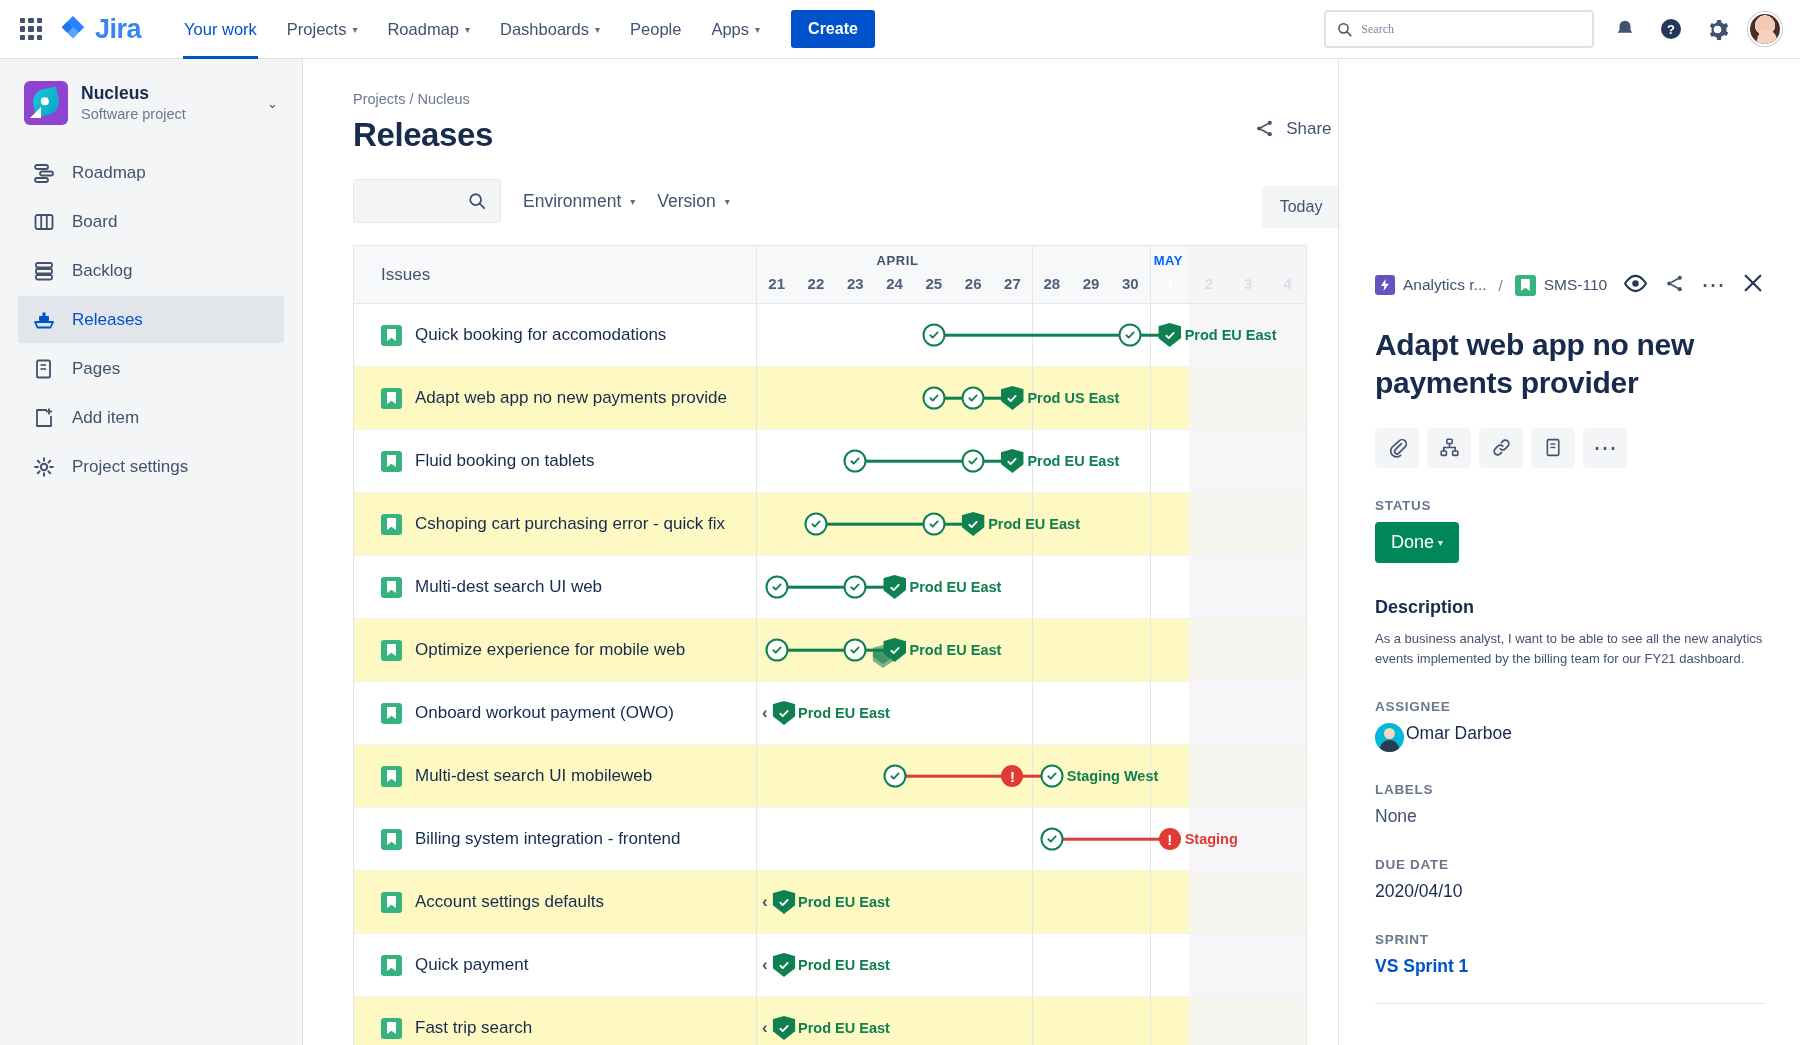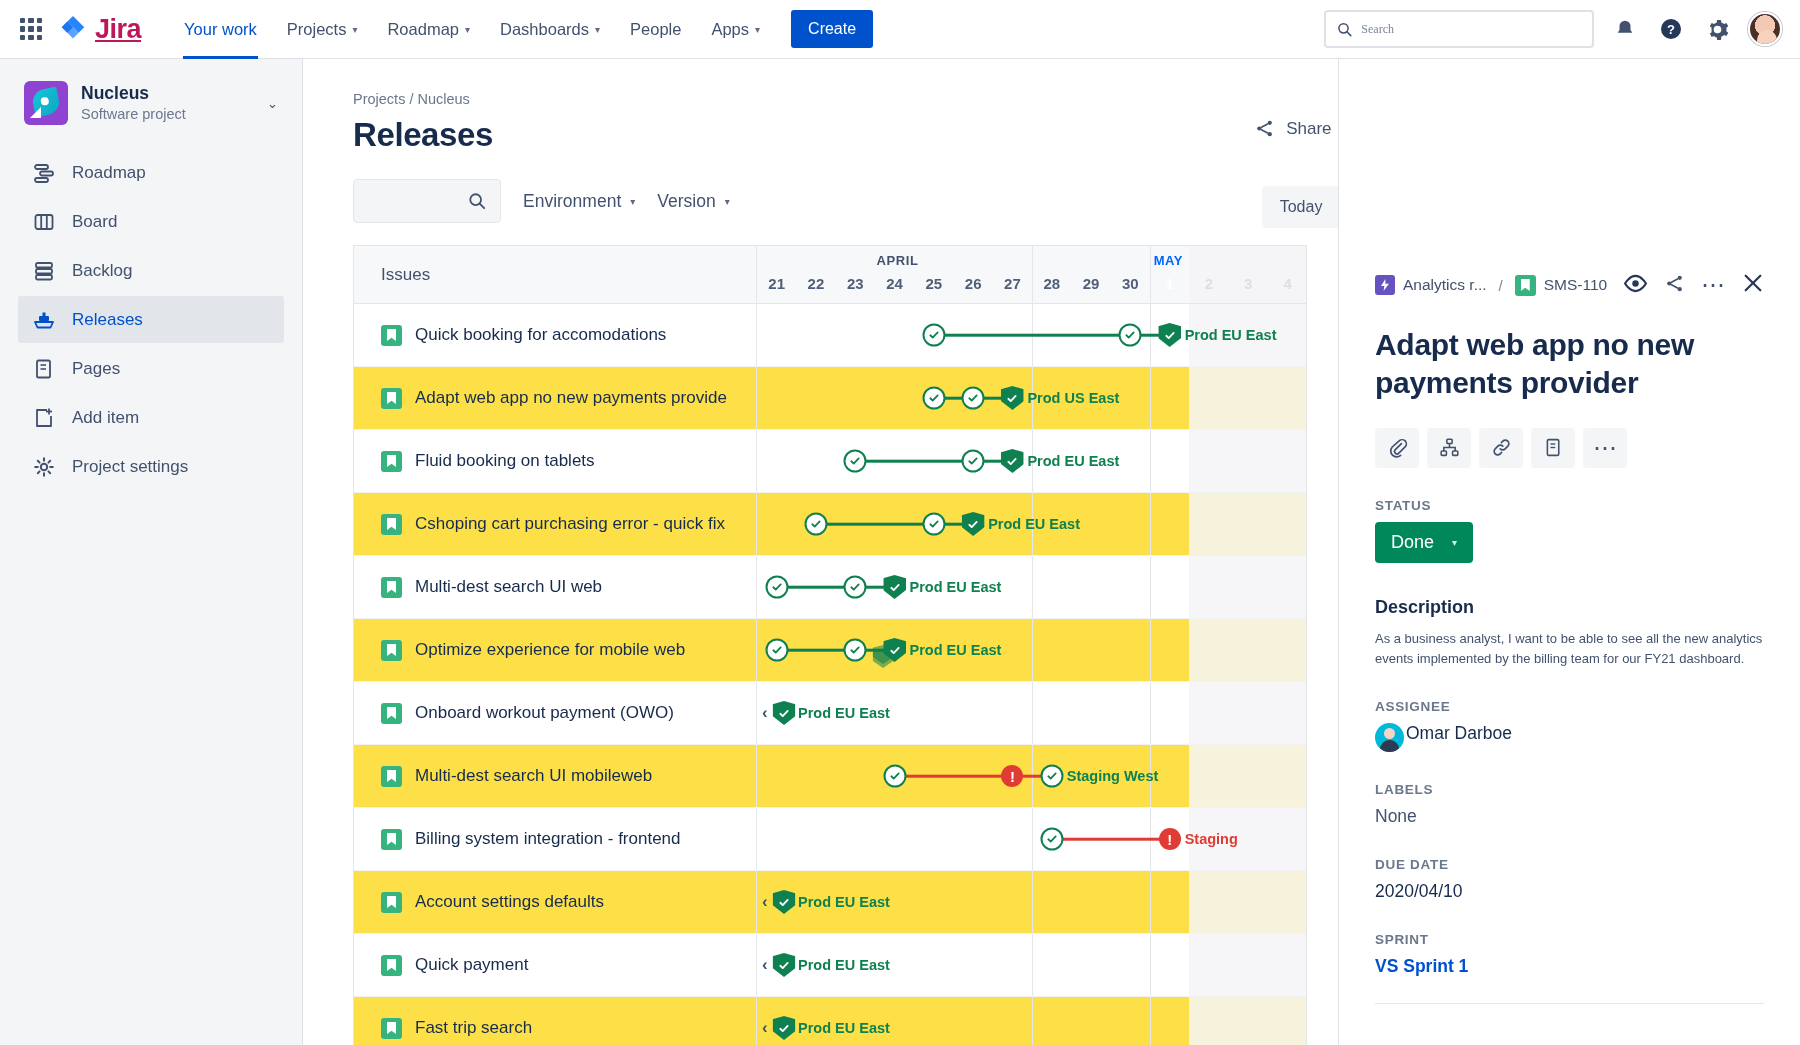--- a/index.html
+++ b/index.html
@@ -15,35 +15,35 @@
   .topnav {
     position: absolute; top: 0; left: 0; width: 1800px; height: 59px;
     background: #fff; border-bottom: 1px solid #dfe1e6;
     display: flex; align-items: center; padding: 0 18px;
   }
   .appsgrid { width: 26px; height: 26px; display: grid;
     grid-template-columns: repeat(3, 1fr); grid-template-rows: repeat(3,1fr);
     gap: 3px; margin-right: 14px; cursor: pointer; padding: 2px; }
   .appsgrid i { display:block; background:#42526e; border-radius:1px; }
   .jira-logo { display: flex; align-items: center; gap: 7px; margin-right: 30px; cursor: pointer;}
-  .jira-word { font-size: 27px; font-weight: 700; color: #be185d; letter-spacing: -0.5px; text-decoration: underline; }
+  .jira-word { font-size: 27px; font-weight: 700; color: #3b82f6; letter-spacing: -0.5px; }
   .nav-items { display: flex; align-items: center; gap: 4px; height: 59px; }
   .nav-item {
     display: flex; align-items: center; gap: 6px;
     padding: 0 13px; height: 59px; font-size: 16.5px; color: #42526e;
     cursor: pointer; position: relative; white-space: nowrap;
   }
   .nav-item.active { color: #0052cc; font-weight: 500; }
   .nav-item.active::after {
     content: ""; position: absolute; left: 12px; right: 12px; bottom: 0;
     height: 3px; background: #0052cc;
   }
   .caret { font-size: 10px; opacity: .85; }
   .create-btn {
-    background: #0052cc; color: #fff; font-size: 16px; font-weight: 400;
+    background: #0052cc; color: #fff; font-size: 16px; font-weight: 700;
     border: none; border-radius: 3px; padding: 10px 17px; margin-left: 14px;
     cursor: pointer;
   }
   .nav-right { margin-left: auto; display: flex; align-items: center; gap: 16px; }
   .searchbox {
     width: 270px; height: 38px; border: 2px solid #dfe1e6; border-radius: 4px;
     display: flex; align-items: center; gap: 9px; padding: 0 11px; background:#fff;
   }
   .searchbox input {
     border: none; outline: none; font-size: 12px; color: #c2410c;
@@ -133,21 +133,21 @@
   .day-row { position: absolute; bottom: 6px; left: 0; right: 0; height: 26px; }
   .day { position: absolute; top: 0; width: 28px; text-align: center;
     font-size: 15px; font-weight: 600; color: #505f79; line-height: 26px; }
   .day.today { color: #fff; }
   .day.today .pill { position: absolute; left: 2px; top: 0; width: 25px; height: 25px;
     border-radius: 50%; background: #0065ff; z-index: -1; }
   .month-sep { position: absolute; top: 0; bottom: -1px; width: 1px; background: #e4e6ea; }
   .future-shade { position: absolute; top: 0; bottom: 0; background: #f4f5f7; opacity:.85; }
 
   .tl-row { display: flex; height: 63px; border-bottom: 1px solid #f1f2f4; }
-  .tl-row.alt { background: #fde047; }
+  .tl-row.alt { background: #fef9c3; }
   .tl-cell-issue { width: 403px; display: flex; align-items: center; gap: 13px;
     padding-left: 27px; border-right: 1px solid #e4e6ea; overflow: hidden; flex:none;}
   .story-icon { width: 21px; height: 21px; border-radius: 3px; background: #36b37e;
     flex: none; display:flex; align-items:center; justify-content:center; }
   .story-icon::after{content:"";width:9px;height:12px;background:#fff;
     clip-path: polygon(0 0,100% 0,100% 100%,50% 72%,0 100%);}
   .issue-label { font-size: 17px; color: #172b4d; white-space: nowrap; }
   .tl-cell-chart { flex: 1; position: relative; }
   .col-line { position: absolute; top: 0; bottom: 0; width: 1px; background: #e4e6ea; }
 
@@ -188,21 +188,21 @@
   .rp-actions { margin-left: auto; display: flex; align-items: center; gap: 16px;
                 color: #42526e; }
   .rp-title { font-size: 30px; font-weight: 600; line-height: 1.28; color: #172b4d;
               margin-top: 28px; letter-spacing: -0.3px;}
   .rp-btns { display: flex; gap: 8px; margin-top: 25px; }
   .rp-btn { width: 44px; height: 40px; background: #f4f5f7; border-radius: 4px;
     display: flex; align-items: center; justify-content: center; cursor: pointer;
     color: #42526e; }
   .fld-label { font-size: 13.5px; font-weight: 700; letter-spacing: .7px;
     color: #6b778c; margin-top: 30px; margin-bottom: 9px; }
-  .status-btn { display: inline-flex; align-items: center; gap: 18px;
+  .status-btn { display: inline-flex; align-items: center; gap: 4px;
     background: #00875a; color: #fff; border-radius: 4px; padding: 10px 16px;
     font-size: 18px; cursor: pointer; }
   .sec-head { font-size: 18px; font-weight: 700; color: #172b4d; margin-top: 34px; }
   .desc { font-size: 13px; line-height: 1.55; color: #42526e; margin-top: 11px; }
   .assignee { display: flex; align-items: flex-start; gap: 2px; }
   .av-user { width: 29px; height: 29px; border-radius: 50%; background: #00b8d9;
     position: relative; overflow: hidden; flex:none; }
   .av-user::before{content:"";position:absolute;left:9px;top:5px;width:11px;height:11px;
     border-radius:50%;background:#f8d5c0;}
   .av-user::after{content:"";position:absolute;left:5px;top:17px;width:19px;height:13px;

